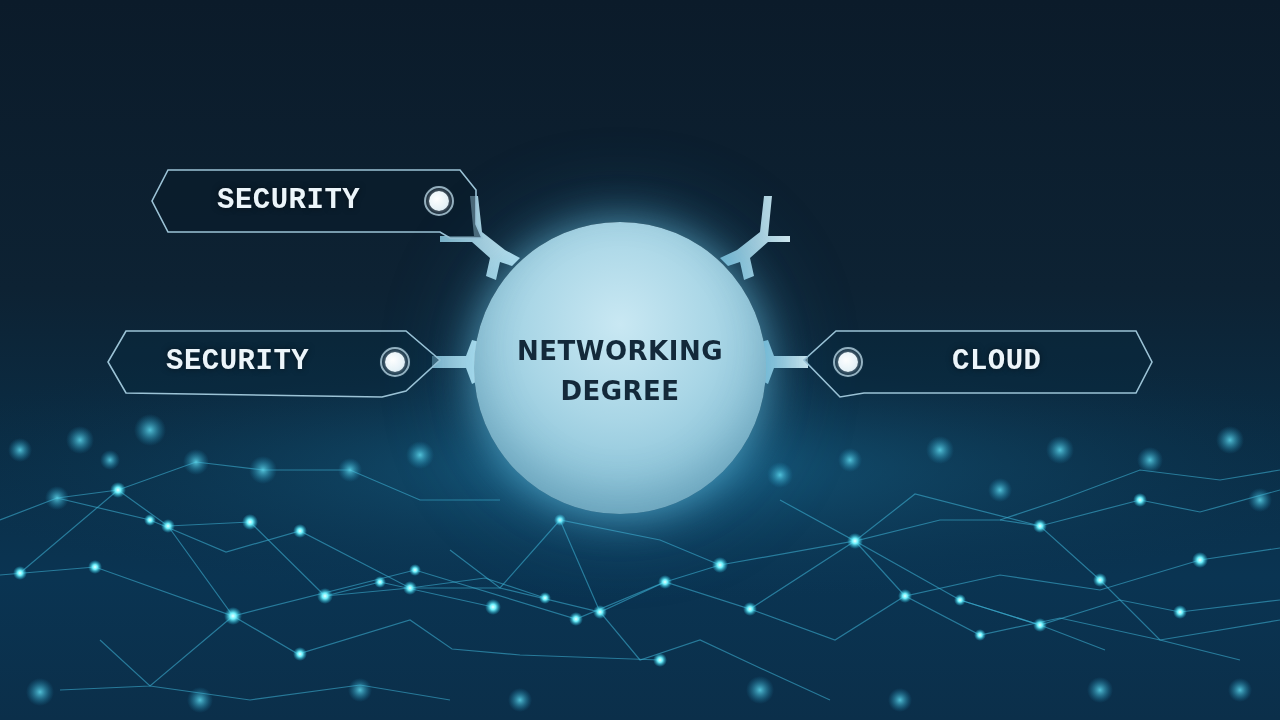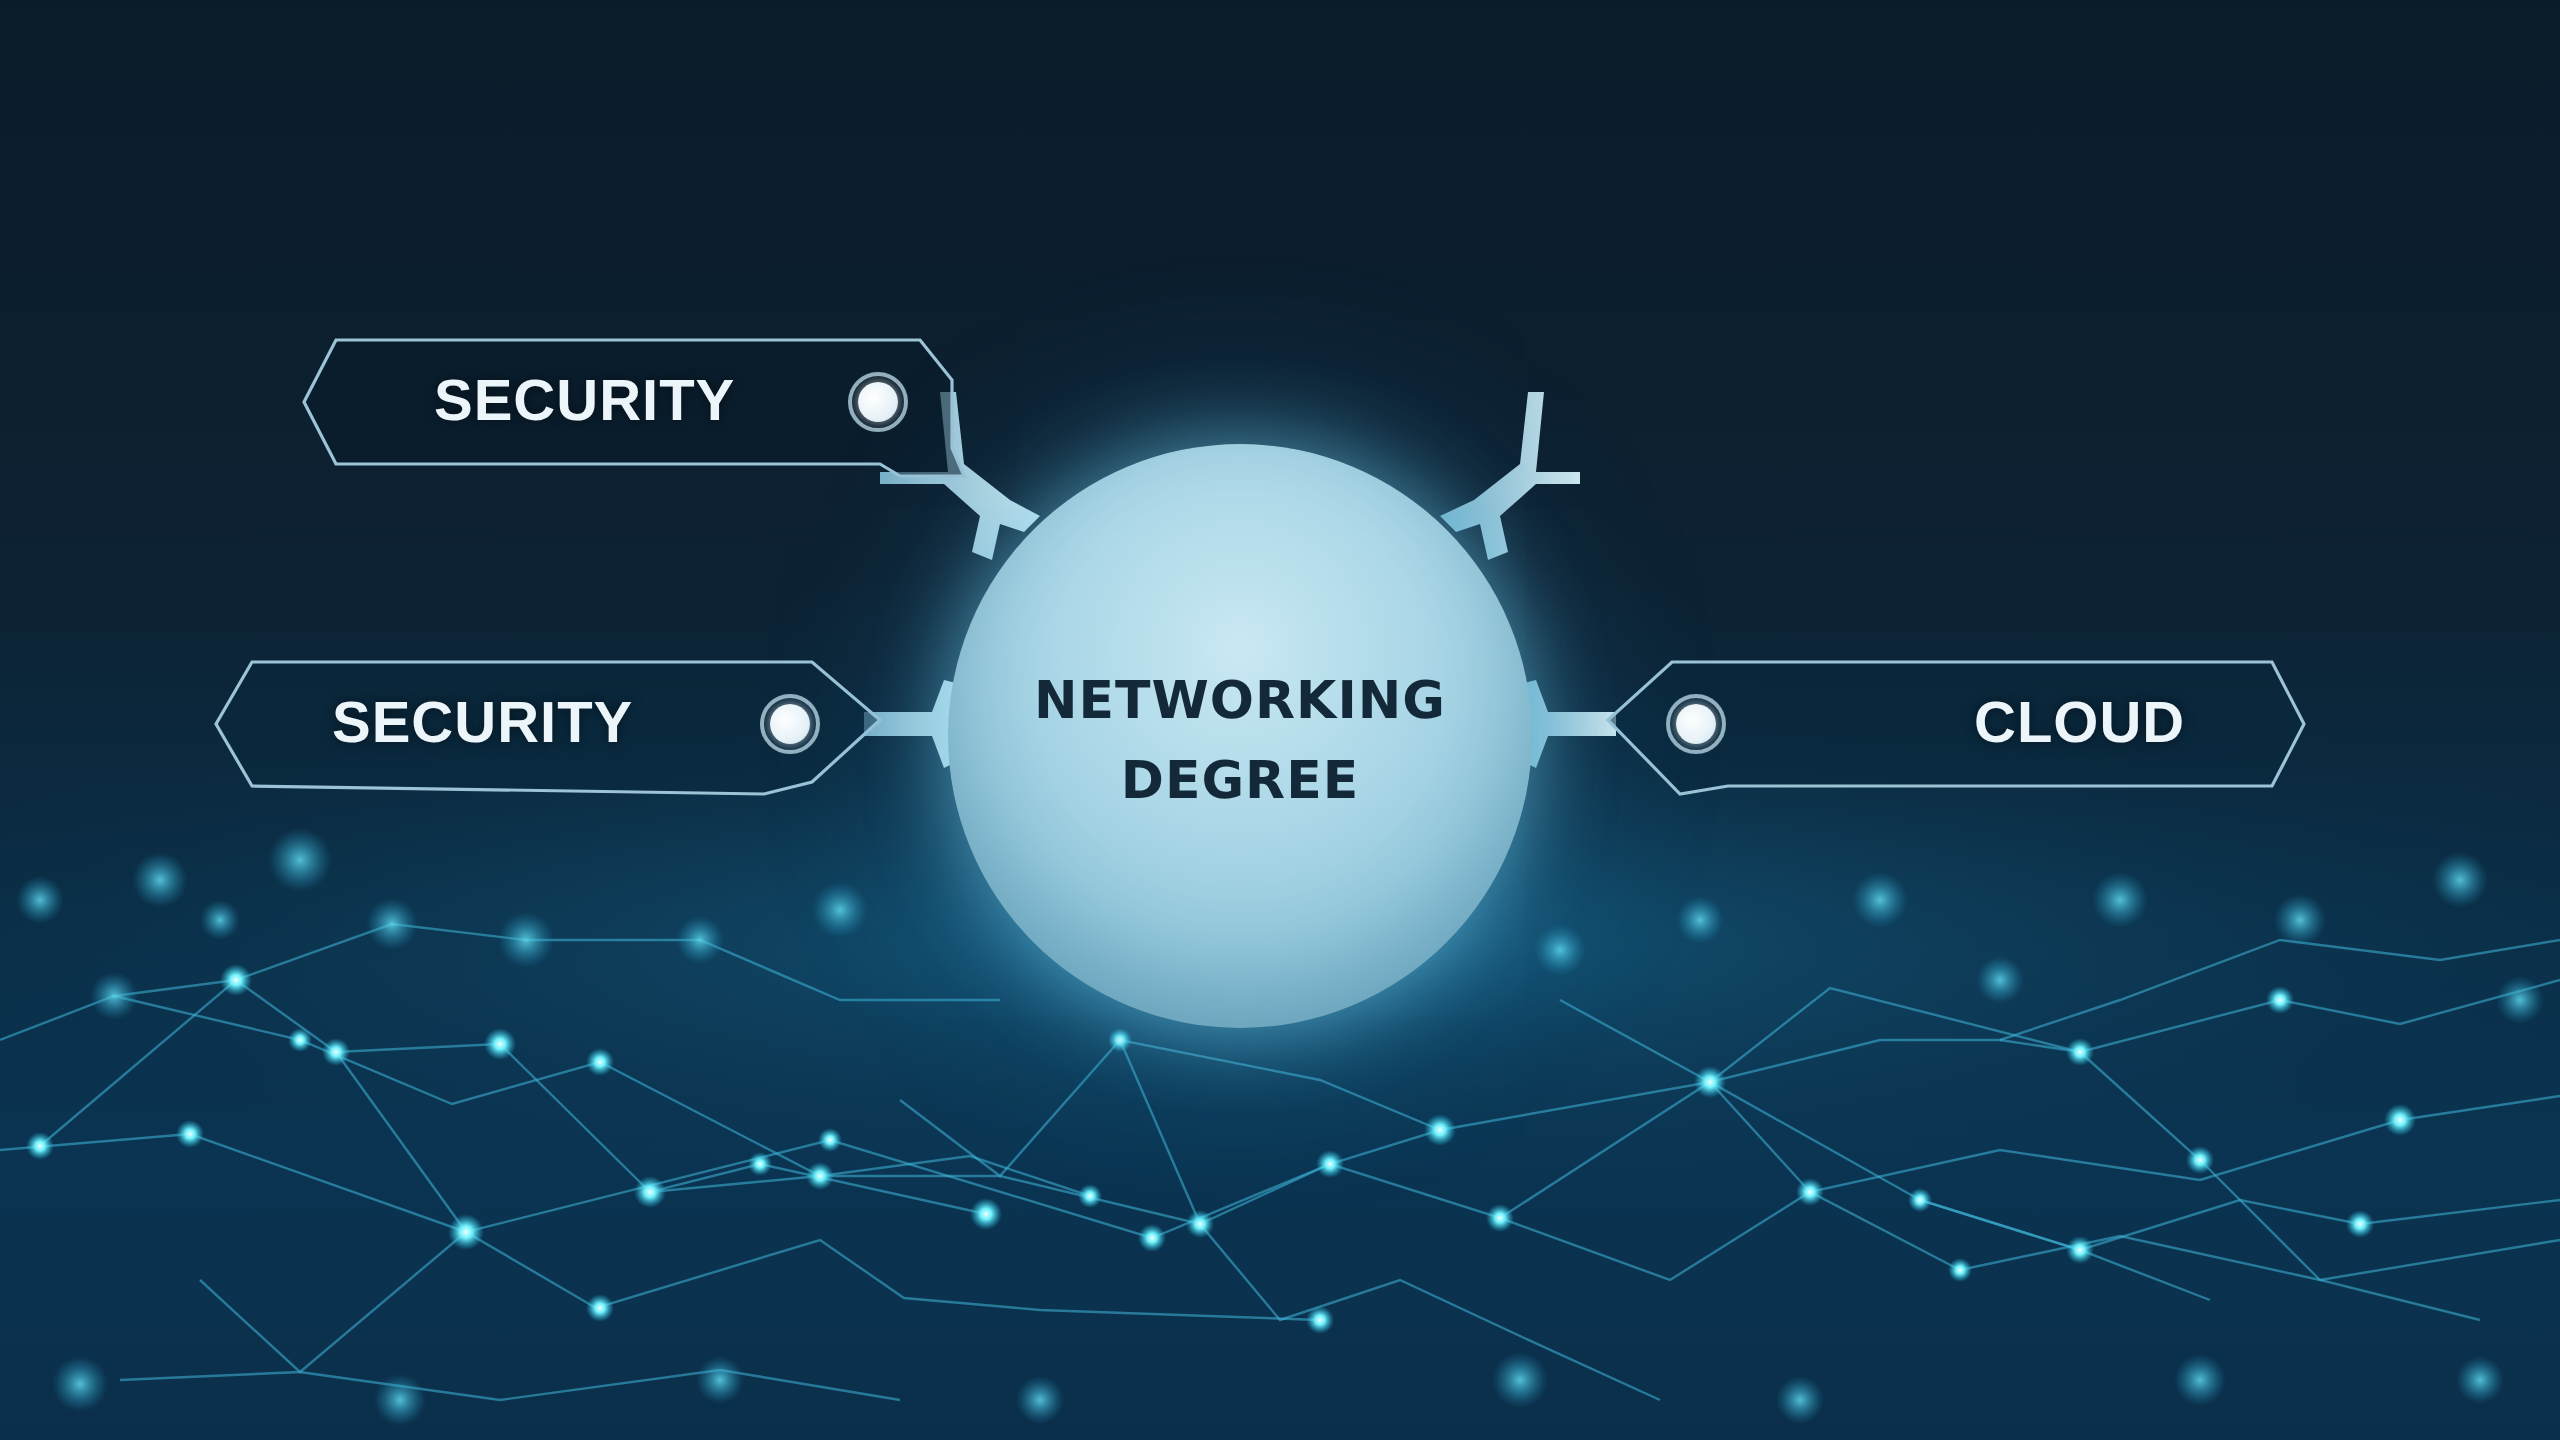--- a/index.html
+++ b/index.html
@@ -14,21 +14,21 @@
 
   .tag {
     position: absolute;
     height: 66px;
   }
   .tag svg.frame { position: absolute; left: 0; top: 0; overflow: visible; }
   .tag-label {
     position: absolute;
     top: 0; height: 66px; line-height: 66px;
     color: #ecf5fa;
-    font-family: Liberation Sans, sans-serif;
+    font-family: Liberation Mono, monospace;
     font-weight: bold;
     font-size: 29px;
     letter-spacing: 0.5px;
     text-shadow: 0 0 6px rgba(0,0,0,0.5);
     white-space: nowrap;
   }
   .tag-dot {
     position: absolute;
     width: 30px; height: 30px;
     border-radius: 50%;
@@ -202,21 +202,21 @@
     </svg>
     <span class="tag-label" style="left:60px;">SECURITY</span>
     <span class="tag-dot" style="left:274px; top:18px;"></span>
   </div>
 
   <div class="tag" style="left:800px; top:329px; width:354px;">
     <svg class="frame" width="354" height="70">
       <path d="M36,2 L336,2 L352,33 L336,64 L64,64 L40,68 L4,31 Z" fill="rgba(10,40,60,0.55)" stroke="#9cc3d6" stroke-width="1.6"></path>
     </svg>
     <span class="tag-dot" style="left:33px; top:18px;"></span>
-    <span class="tag-label" style="left:152px;margin-left:35px;">CLOUD</span>
+    <span class="tag-label" style="left:152px;">CLOUD</span>
   </div>
 
   <div class="hub">
     <div class="hub-text" style="top:150px;">DEGREE</div>
     <div class="hub-text" style="top:110px;">NETWORKING</div>
   </div>
 
 </div>
 
 </body></html>

